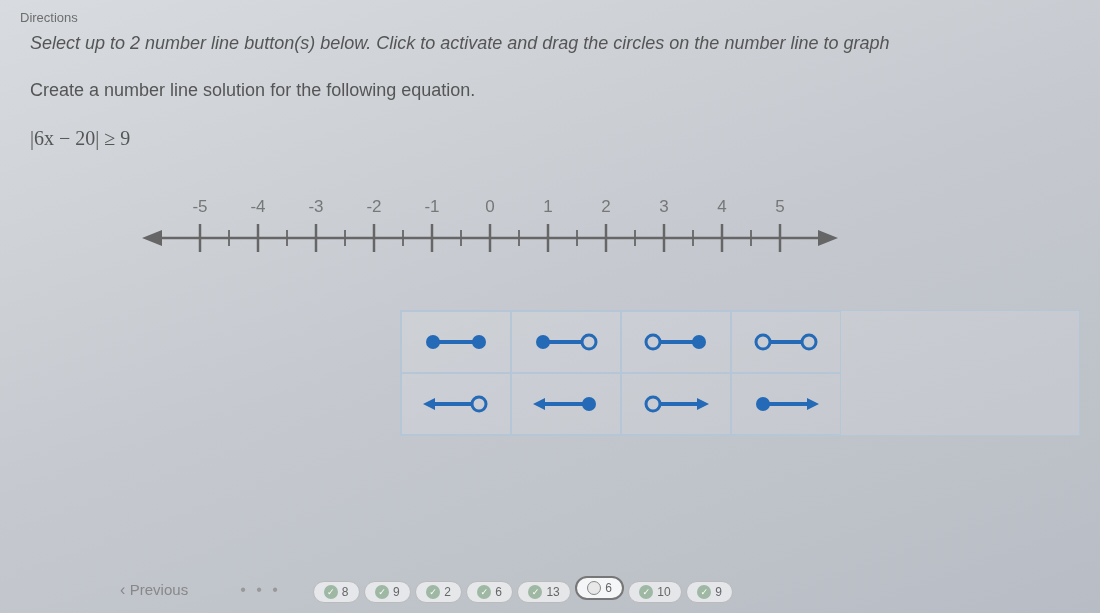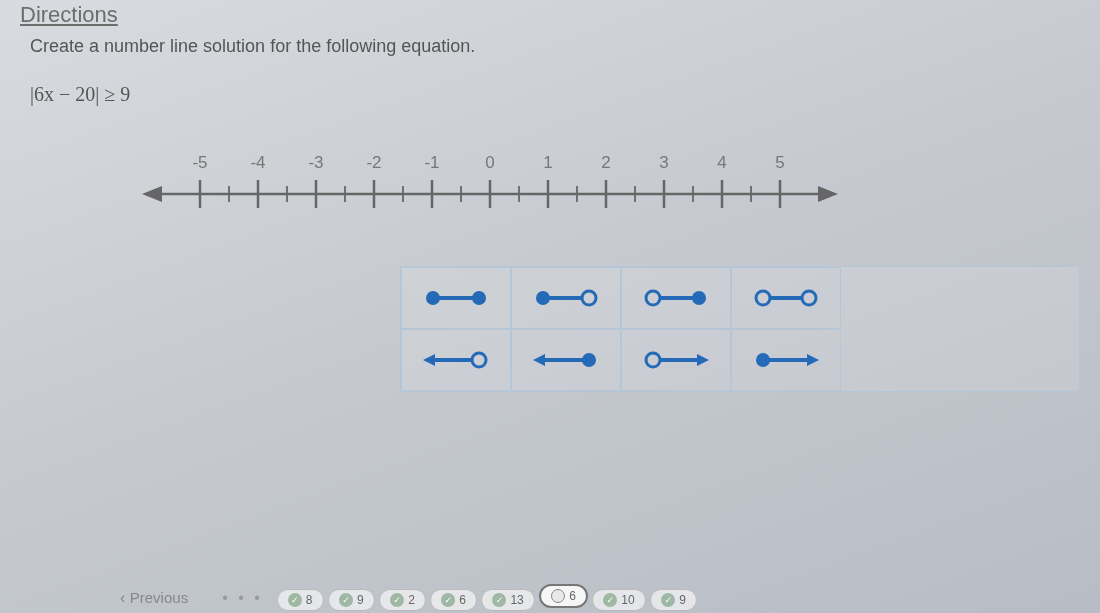--- a/index.html
+++ b/index.html
@@ -1,48 +1,49 @@
 <!DOCTYPE html>
 <html><head>
 <meta charset="utf-8">
 <style>
 *{margin:0;padding:0;box-sizing:border-box}
 body{font-family:Arial,Helvetica,sans-serif;background:linear-gradient(160deg,#d8dce0 0%,#c5c9cf 50%,#b8bcc4 100%);width:1100px;height:613px;overflow:hidden;color:#4a4a4a;position:relative}
 .page{padding:0 20px}
-.directions{font-size:22px;color:#6d6d6d;text-decoration:underline;margin-bottom:8px;margin-top:2px}
+.directions{font-size:13px;color:#6d6d6d;margin-bottom:8px;margin-top:10px}
 .instr{font-size:18px;color:#555;font-style:italic;margin-bottom:26px;margin-left:10px}
 .prompt{font-size:18px;color:#555;margin-bottom:26px;margin-left:10px}
 .equation{font-size:20px;color:#555;margin-left:10px;margin-bottom:36px;font-family:'Cambria Math','Times New Roman',serif}
 .numberline-wrap{margin:0 auto;width:700px;position:relative;margin-left:120px;margin-bottom:40px}
 .nl-svg{width:700px;height:80px}
 .nl-label{font-size:17px;fill:#777;text-anchor:middle;font-family:Arial}
 .nl-axis{stroke:#666;stroke-width:2.5}
 .nl-tick{stroke:#666;stroke-width:2.5}
 .nl-minor{stroke:#666;stroke-width:1.8}
 .nl-arrow{fill:#666}
 .tool-grid{display:grid;grid-template-columns:repeat(4,110px);grid-template-rows:repeat(2,62px);border:1px solid #b5c6d6;margin-left:380px;background:rgba(255,255,255,0.12)}
 .tool-cell{border:1px solid #b5c6d6;display:flex;align-items:center;justify-content:center;cursor:pointer}
 .tool-cell svg{width:70px;height:24px}
 .endpoint-filled{fill:#246ab6}
 .endpoint-open{fill:none;stroke:#246ab6;stroke-width:3}
 .seg-line{stroke:#246ab6;stroke-width:4}
-.bottom-nav{position:absolute;bottom:2px;left:0;right:0;display:flex;align-items:center;gap:14px;padding:0 30px}
+.bottom-nav{position:absolute;bottom:10px;left:0;right:0;display:flex;align-items:center;gap:32px;padding:0 30px}
 .prev-link{color:#888;font-size:15px;margin-left:90px;margin-right:20px;cursor:pointer}
 .prev-link::before{content:'‹ ';font-size:16px}
 .dots{color:#999;letter-spacing:3px}
 .pill{display:inline-flex;align-items:center;gap:4px;background:rgba(255,255,255,0.6);border:1px solid #bbb;border-radius:14px;padding:3px 10px;font-size:12px;color:#666;cursor:pointer}
 .pill .check{width:14px;height:14px;border-radius:50%;background:#9fb8a4;display:inline-flex;align-items:center;justify-content:center;color:#fff;font-size:9px}
 .pill.current{background:rgba(255,255,255,0.85);border:2px solid #777}
 .pill.current .check{background:#e8e8e8;border:1.5px solid #888}
 </style>
 </head>
 <body>
 
 <div class="page">
   <div class="directions">Directions</div>
+  <div class="instr">Select up to 2 number line button(s) below. Click to activate and drag the circles on the number line to graph</div>
   <div class="prompt">Create a number line solution for the following equation.</div>
   <div class="equation">|6x − 20| ≥ 9</div>
 
   <div class="numberline-wrap">
     <svg class="nl-svg" viewBox="0 0 700 80">
       <polygon class="nl-arrow" points="2,52 22,44 22,60"></polygon>
       <line class="nl-axis" x1="18" y1="52" x2="682" y2="52"></line>
       <polygon class="nl-arrow" points="698,52 678,44 678,60"></polygon>
       <g id="ticks">
           <line class="nl-tick" x1="60" x2="60" y1="38" y2="66"></line>

